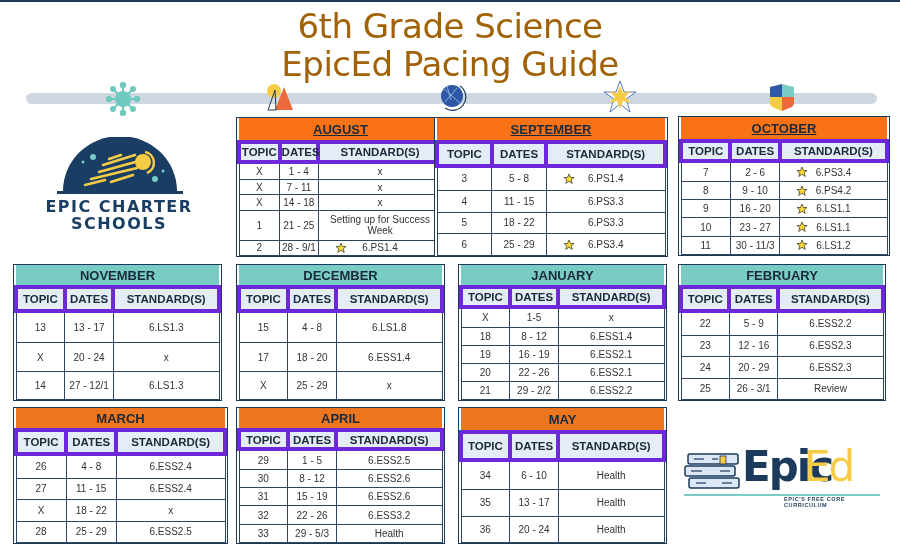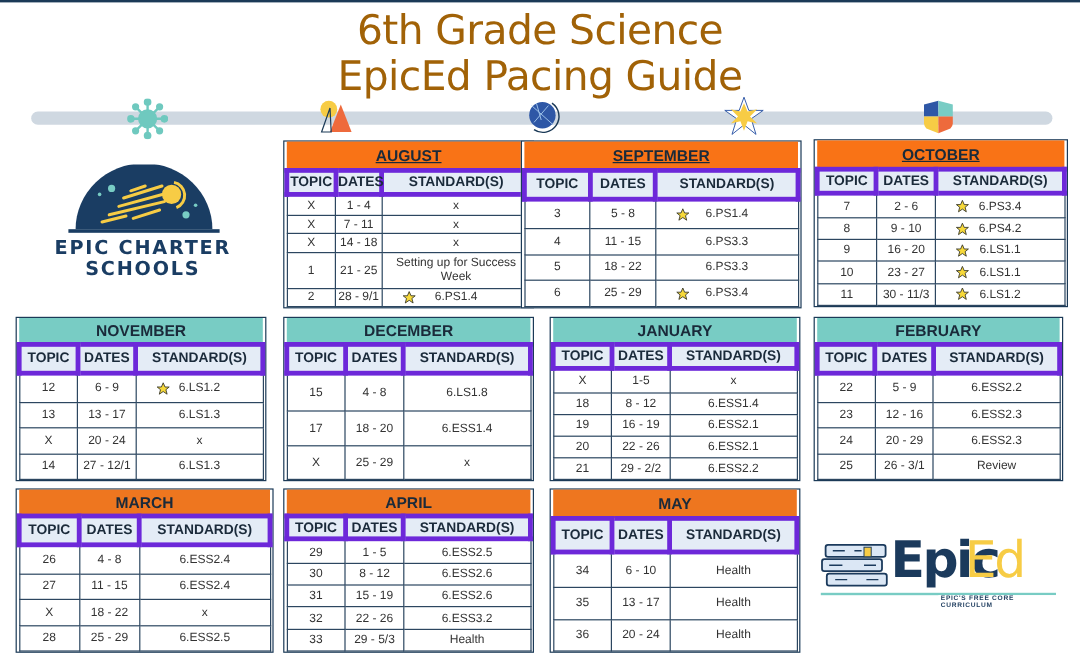--- a/index.html
+++ b/index.html
@@ -259,27 +259,20 @@
   <tbody>
         <tr style="height:22px">
           <th class="mhead" colspan="3">NOVEMBER</th>
         </tr>
   <tr style="height:24px">
           <th class="col">TOPIC</th>
           <th class="col">DATES</th>
           <th class="col">STANDARD(S)</th>
         </tr>
   <tr>
-          <td>12</td>
-          <td>6 - 9</td>
-          <td class="std">6.LS1.2<svg class="star" viewBox="0 0 24 24">
-              <polygon points="12,2 15,9 22,9 16.5,13.5 18.5,21 12,16.5 5.5,21 7.5,13.5 2,9 9,9" fill="#f7d93a" stroke="#3a3a2a" stroke-width="1.5"></polygon>
-            </svg></td>
-        </tr>
-  <tr>
           <td>13</td>
           <td>13 - 17</td>
           <td class="std">6.LS1.3</td>
         </tr>
   <tr>
           <td>X</td>
           <td>20 - 24</td>
           <td class="std">x</td>
         </tr>
   <tr>

